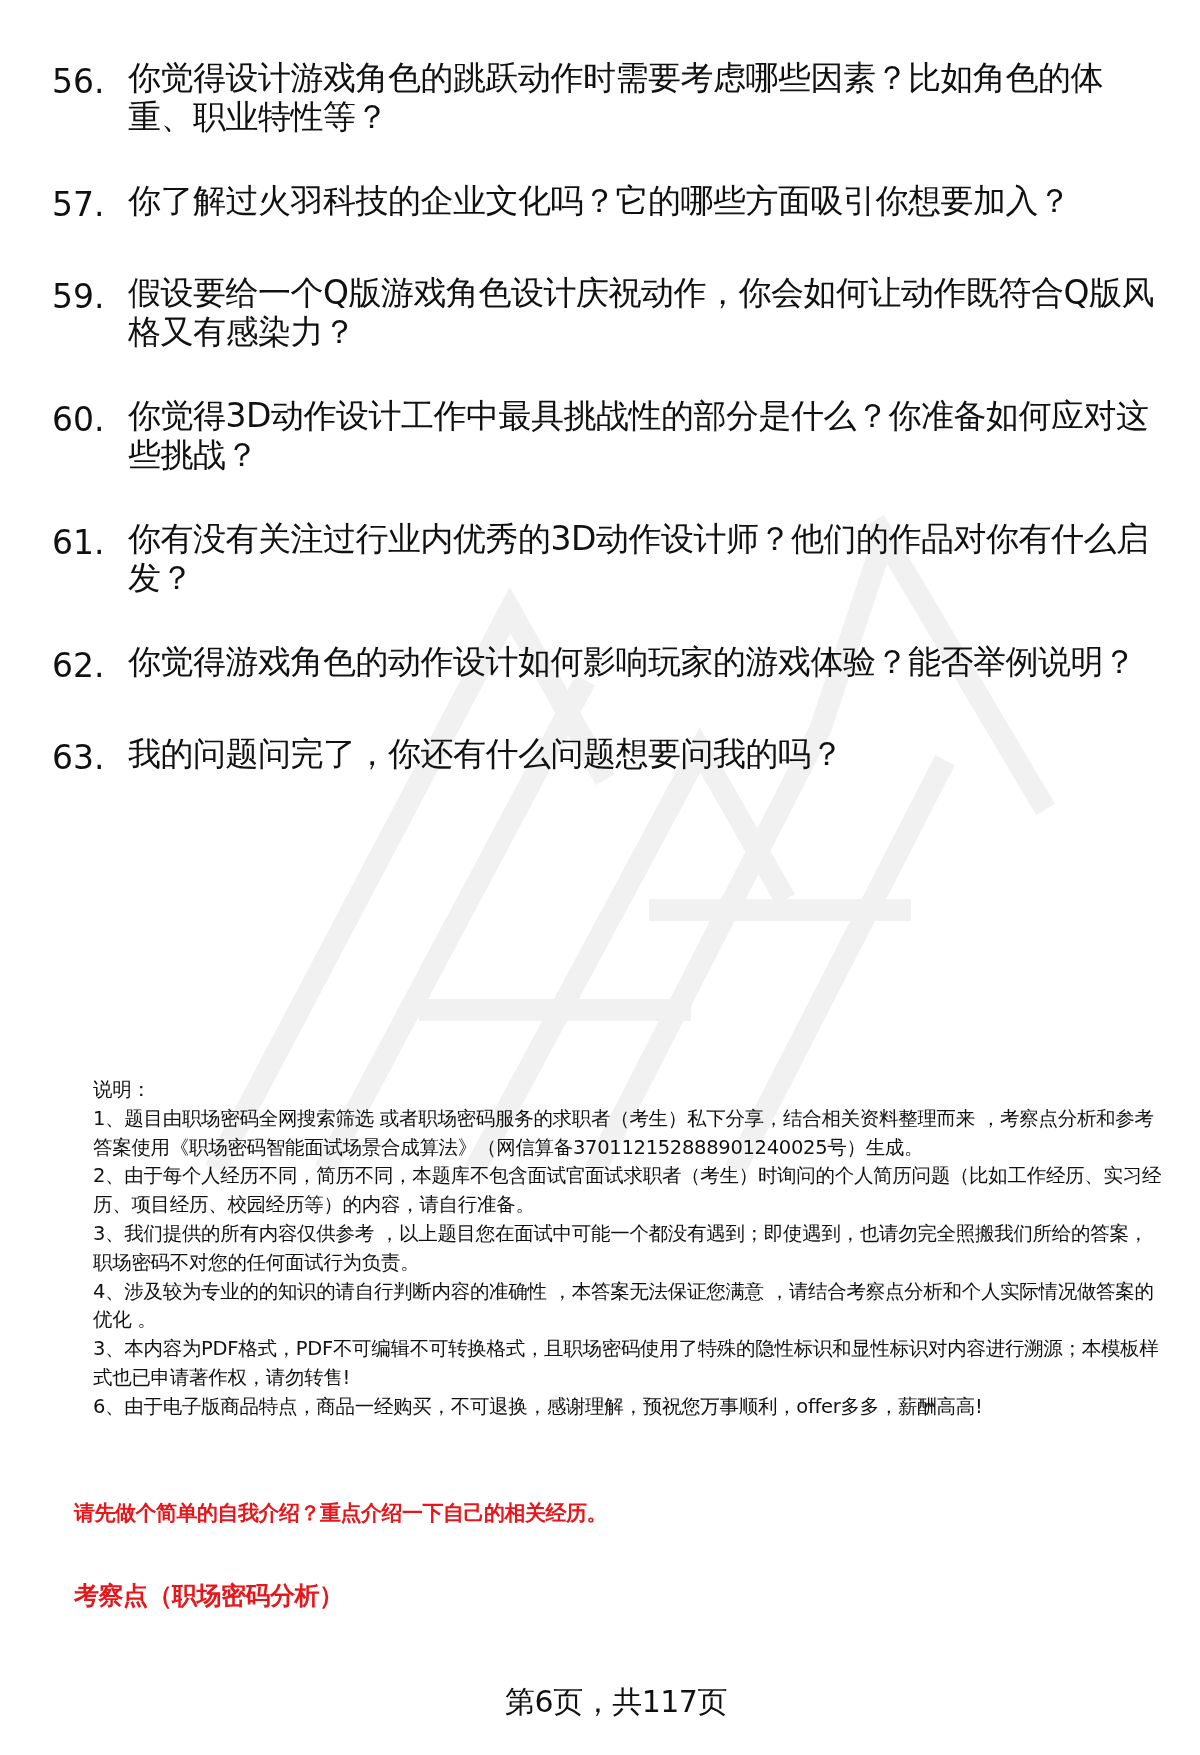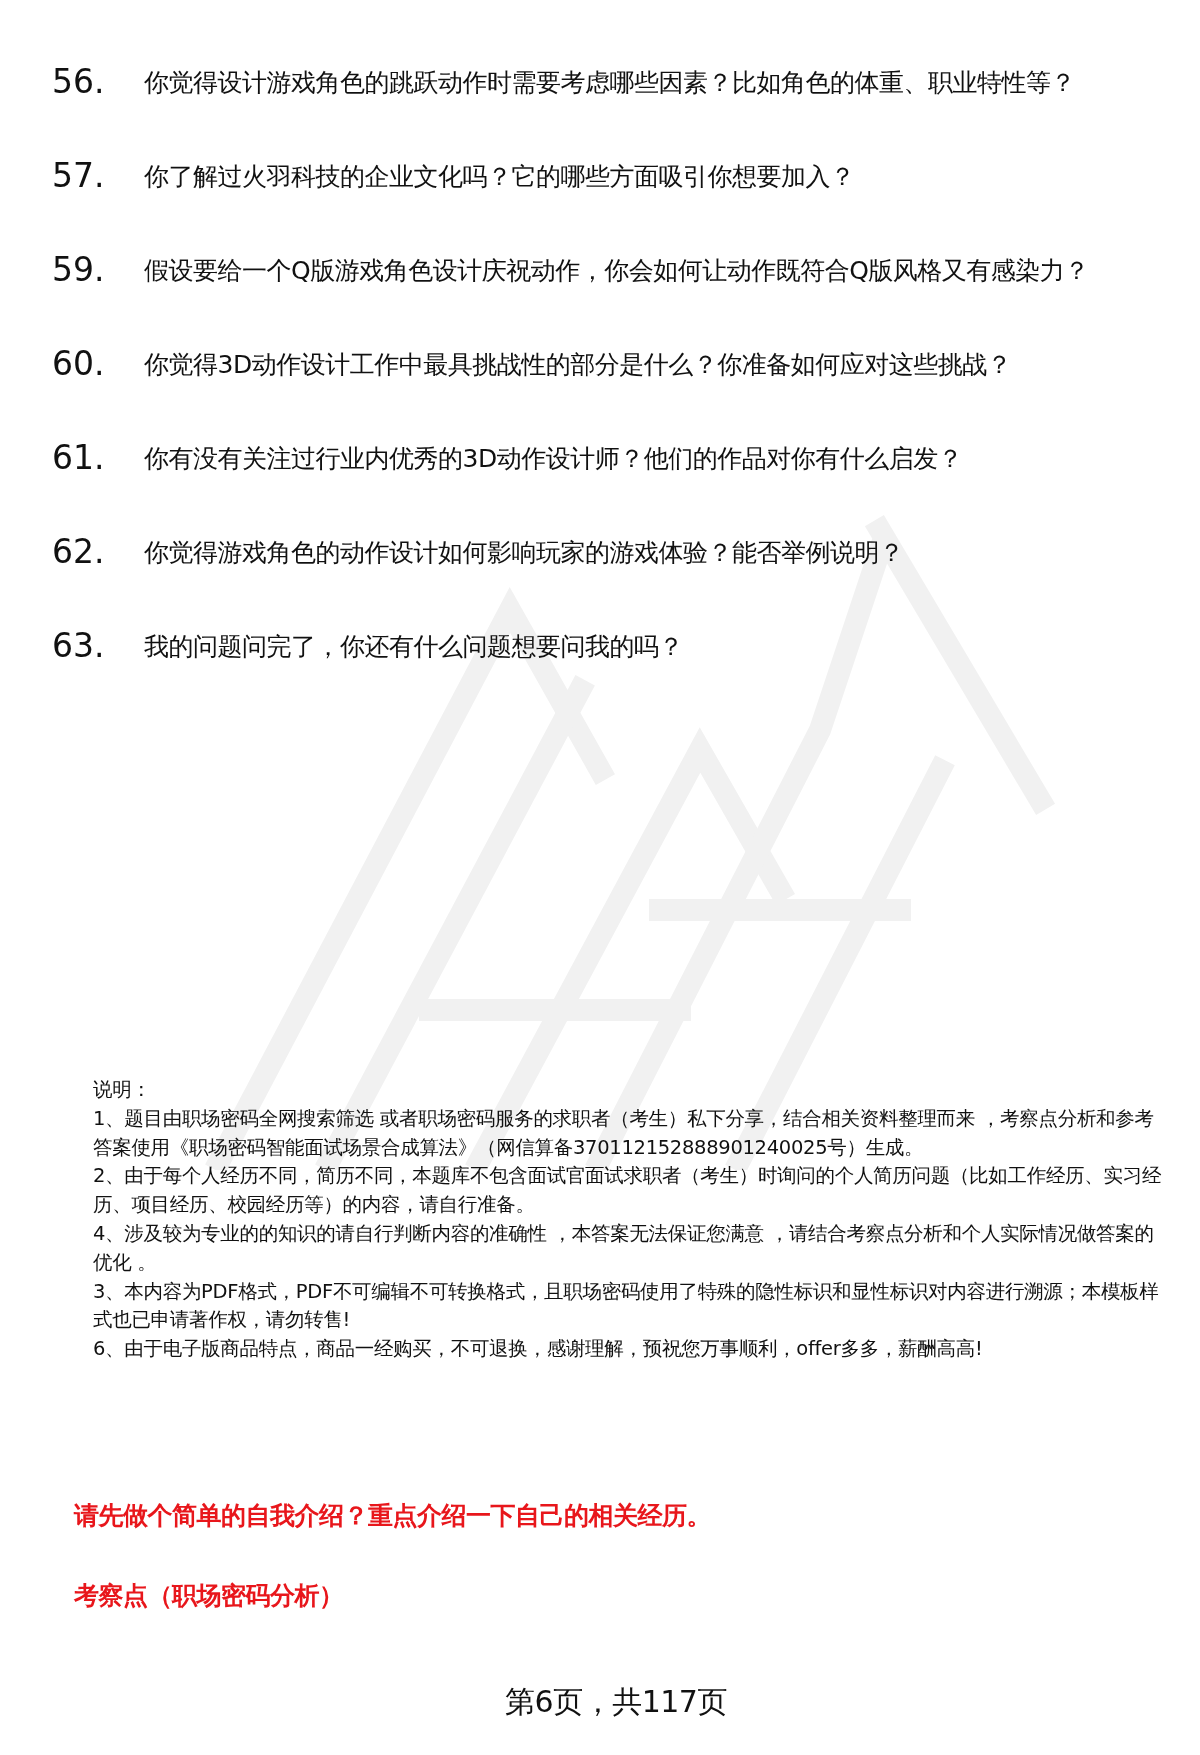--- a/index.html
+++ b/index.html
@@ -7,38 +7,38 @@
     width: 1200px; height: 1755px; position: relative; overflow: hidden;
     font-family: "DejaVu Sans", "Liberation Sans", sans-serif;
     color: #111111;
   }
   .watermark {
     position: absolute; left: 180px; top: 470px; width: 880px; height: 700px;
     pointer-events: none; z-index: 0;
   }
   .content { position: relative; z-index: 1; }
   .q-list { position: absolute; left: 52px; top: 58px; width: 1110px; }
-  .q-item { display: flex; margin-bottom: 45px; gap: 16px; }
+  .q-item { display: flex; margin-bottom: 45px; }
   .q-num {
     width: 76px; flex: none; font-size: 33px; line-height: 47px;
     letter-spacing: 0px;
   }
   .q-text {
-    flex: 1; font-size: 25px; line-height: 49px; letter-spacing: -0.5px;
+    flex: 1; font-size: 33px; line-height: 39px; letter-spacing: -0.5px;
     word-break: break-all;
   }
   .notes { position: absolute; left: 74px; top: 1076px; width: 1090px; }
   .notes-title, .note-line {
     font-size: 19.5px; line-height: 28.8px; letter-spacing: -0.3px;
     word-break: break-all;
     margin-left: 19px;
   }
   .red-q {
     position: absolute; left: 74px; top: 1499px;
-    font-size: 25px; font-weight: bold; color: #e8161b; letter-spacing: -0.5px;
+    font-size: 21px; font-weight: bold; color: #e8161b; letter-spacing: -0.5px;
   }
   .red-sub {
     position: absolute; left: 74px; top: 1573px;
     font-size: 25px; font-weight: bold; color: #e8161b; letter-spacing: -0.5px; margin-top: 6px;
   }
   .page-footer {
     position: absolute; left: 0; width: 1200px; top: 1682px; text-align: center;
     font-size: 30px; letter-spacing: -0.5px; padding-left: 16px;
   }
 </style>
@@ -87,20 +87,21 @@
     <div class="q-item">
       <span class="q-num">63.</span>
       <span class="q-text">我的问题问完了，你还有什么问题想要问我的吗？</span>
     </div>
   </div>
 
   <div class="notes">
     <div class="notes-title">说明：</div>
     <div class="note-line">1、题目由职场密码全网搜索筛选 或者职场密码服务的求职者（考生）私下分享，结合相关资料整理而来 ，考察点分析和参考答案使用《职场密码智能面试场景合成算法》（网信算备370112152888901240025号）生成。</div>
     <div class="note-line">2、由于每个人经历不同，简历不同，本题库不包含面试官面试求职者（考生）时询问的个人简历问题（比如工作经历、实习经历、项目经历、校园经历等）的内容，请自行准备。</div>
+    <div class="note-line">3、我们提供的所有内容仅供参考 ，以上题目您在面试中可能一个都没有遇到；即使遇到，也请勿完全照搬我们所给的答案，职场密码不对您的任何面试行为负责。</div>
     <div class="note-line">4、涉及较为专业的的知识的请自行判断内容的准确性 ，本答案无法保证您满意 ，请结合考察点分析和个人实际情况做答案的优化 。</div>
     <div class="note-line">3、本内容为PDF格式，PDF不可编辑不可转换格式，且职场密码使用了特殊的隐性标识和显性标识对内容进行溯源；本模板样式也已申请著作权，请勿转售!</div>
     <div class="note-line">6、由于电子版商品特点，商品一经购买，不可退换，感谢理解，预祝您万事顺利，offer多多，薪酬高高!</div>
   </div>
 
   <div class="red-q">请先做个简单的自我介绍？重点介绍一下自己的相关经历。</div>
   <div class="red-sub">考察点（职场密码分析）</div>
 
   <div class="page-footer">第6页，共117页</div>
 </div>

